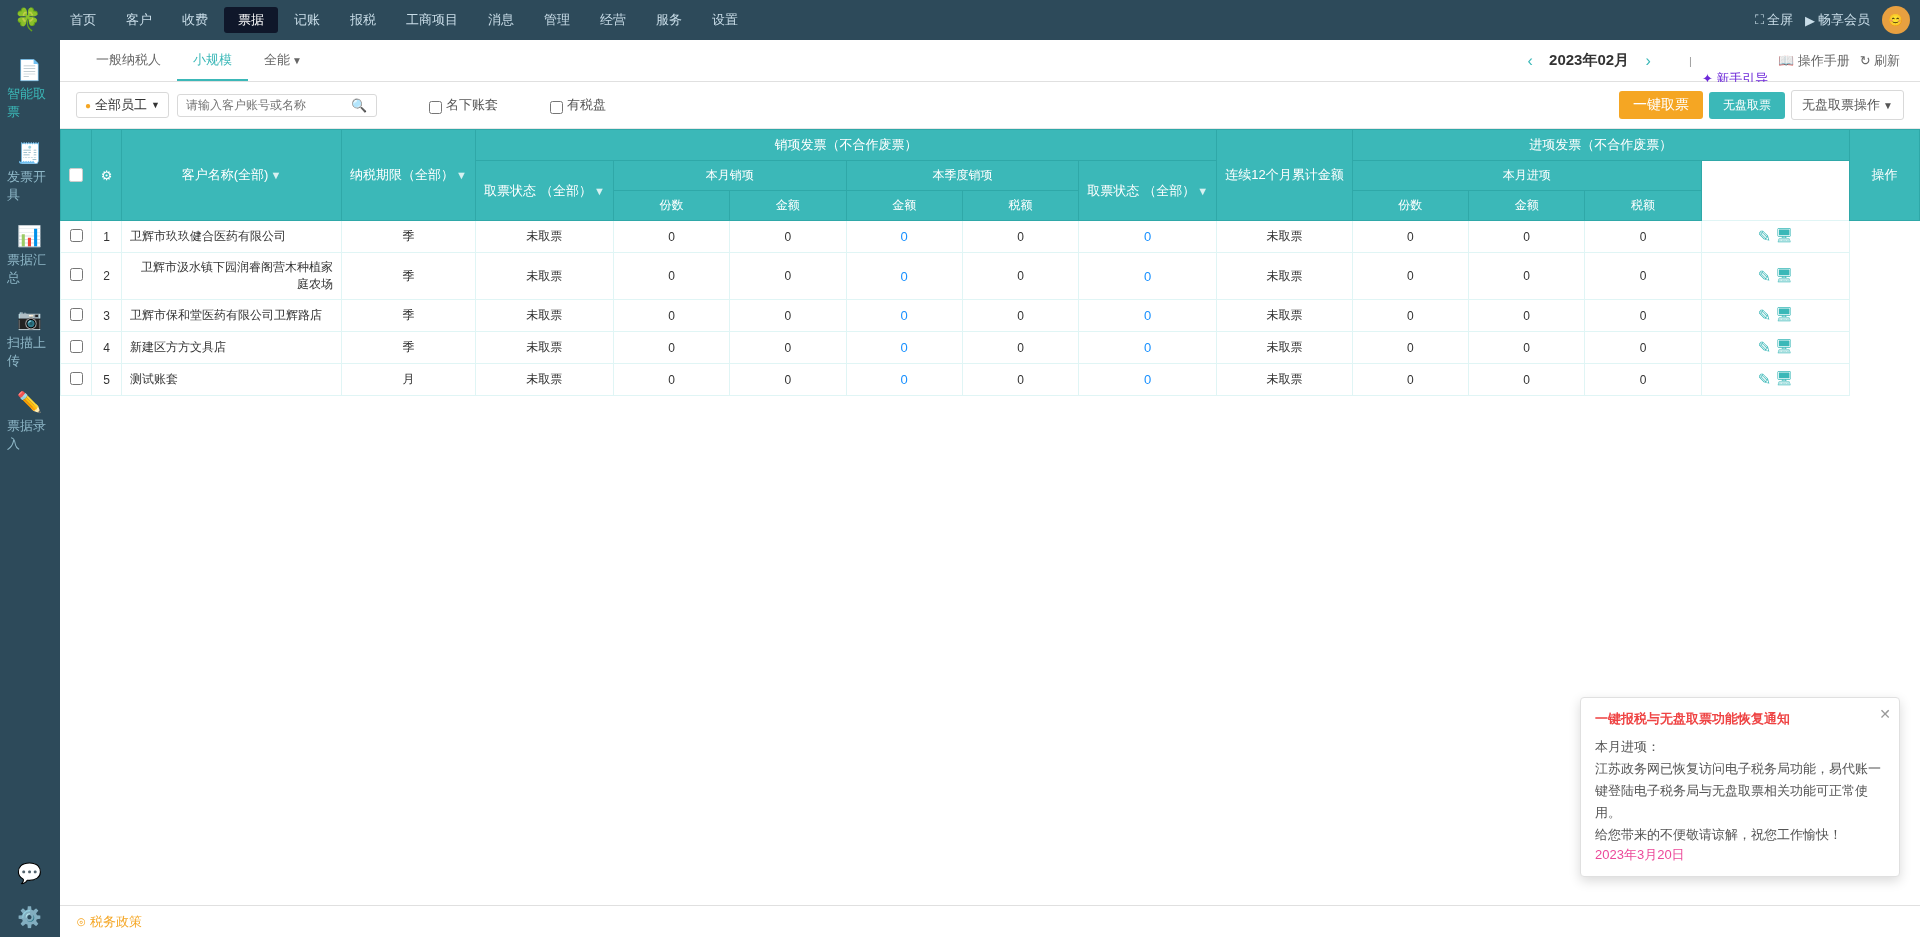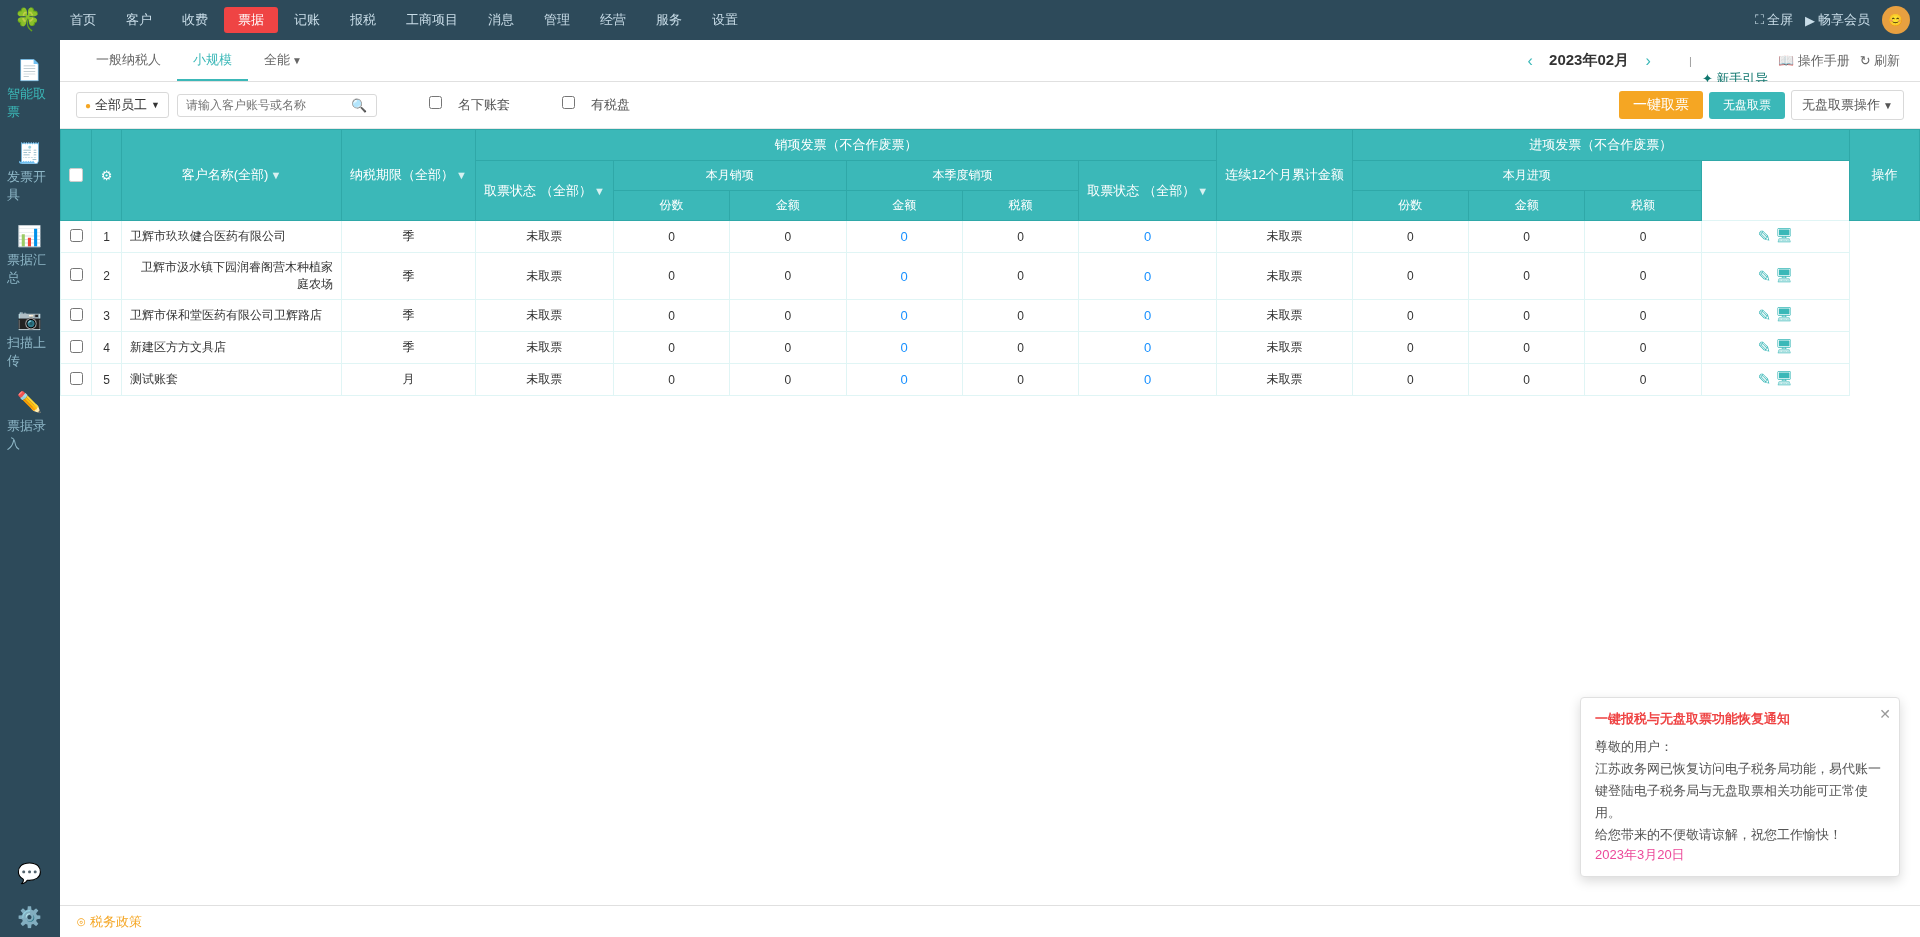--- a/index.html
+++ b/index.html
@@ -26,21 +26,21 @@
       gap: 2px;
     }
     .top-nav .nav-item {
       padding: 4px 14px;
       cursor: pointer;
       color: #c9dde8;
       border-radius: 3px;
       font-size: 13px;
     }
     .top-nav .nav-item.active {
-      background: #ef4444;
+      background: #0f172a;
       color: #fff;
     }
     .top-nav .right-icons {
       display: flex;
       align-items: center;
       gap: 12px;
       color: #c9dde8;
       font-size: 12px;
     }
     .top-nav .right-icons span { cursor: pointer; }
@@ -161,21 +161,21 @@
       border: 1px solid #d9d9d9;
       border-radius: 3px;
       padding: 3px 8px;
       width: 200px;
       display: flex; align-items: center; gap: 4px;
     }
     .search-box input {
       border: none; outline: none; width: 100%; font-size: 12px;
     }
     .checkbox-label {
-      display: flex; align-items: flex-start; gap: 16px;
+      display: flex; align-items: flex-end; gap: 4px;
       font-size: 12px; color: #555; cursor: pointer; padding-left: 44px;
     }
     .toolbar-right { display: flex; align-items: center; gap: 6px; }
     .btn-primary {
       background: #f5a623;
       color: #fff;
       border: none;
       border-radius: 3px;
       padding: 5px 14px;
       cursor: pointer;
@@ -373,21 +373,21 @@
         <span style="font-size:10px;">▼</span>
       </div>
       <div class="sub-tab-right">
 
         <div class="date-nav">
           <button class="arrow-btn">‹</button>
           <span class="date-text">2023年02月</span>
           <button class="arrow-btn">›</button>
         </div>
         <span style="color:#999;font-size:11px;margin-left:20px;">|</span>
-        <span style="cursor:pointer;color:#0f766e;font-size:12px;margin-top:36px;">
+        <span style="cursor:pointer;color:#6d28d9;font-size:12px;margin-top:36px;">
           <span>✦</span>
           <span>新手引导</span>
         </span>
         <span style="cursor:pointer;color:#666;font-size:12px;">
           <span>📖</span>
           <span>操作手册</span>
         </span>
         <span style="cursor:pointer;color:#666;font-size:12px;">
           <span>↻</span>
           <span>刷新</span>
@@ -612,18 +612,18 @@
       <span>⊙ 税务政策</span>
     </div>
 
   </div>
 </div>
 
 <div class="notification-popup">
   <span class="close-btn">✕</span>
   <div class="notif-title">一键报税与无盘取票功能恢复通知</div>
   <div class="notif-body">
-    <span>尊敬的用户：</span><br>
+    <span>本月进项：</span><br>
     <span>江苏政务网已恢复访问电子税务局功能，易代账一键登陆电子税务局与无盘取票相关功能可正常使用。</span><br>
     <span>给您带来的不便敬请谅解，祝您工作愉快！</span>
   </div>
   <div class="notif-date">2023年3月20日</div>
 </div>
 
 </body></html>

